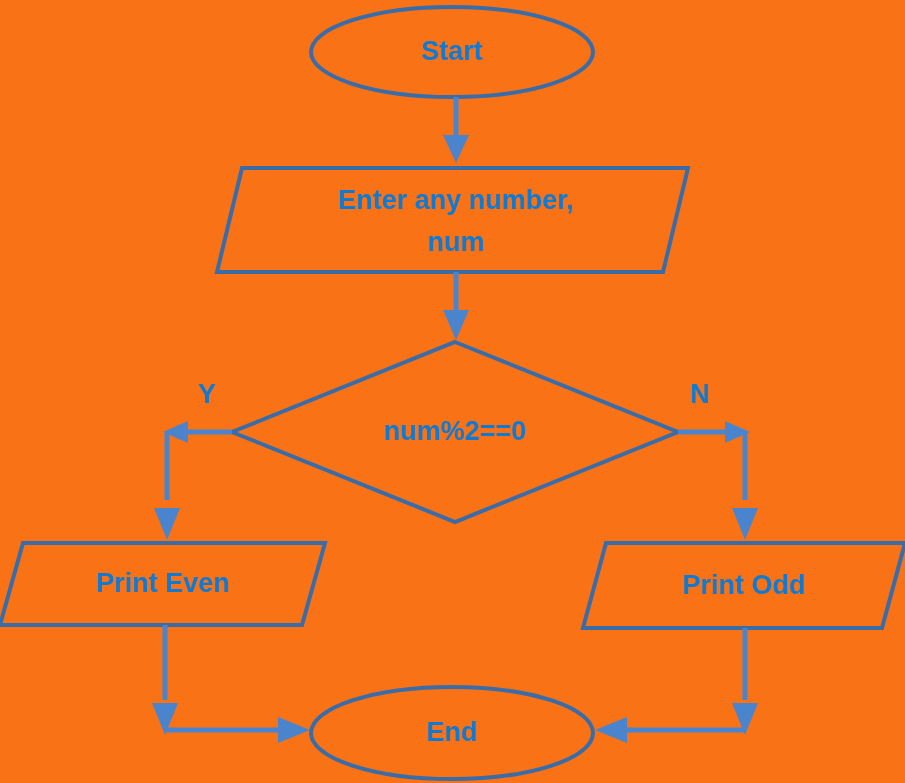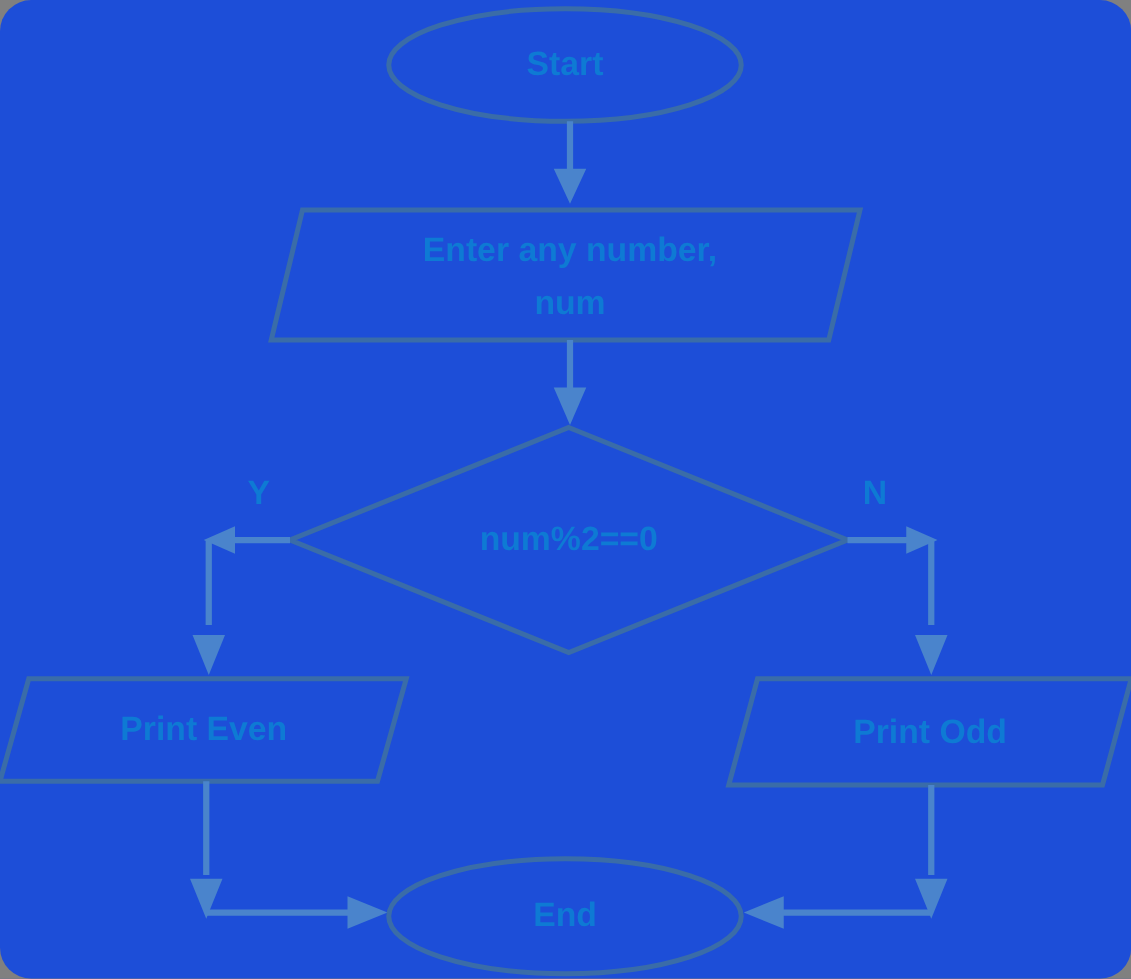--- a/index.html
+++ b/index.html
@@ -10,22 +10,21 @@
   body {
     width: 905px;
     height: 783px;
     overflow: hidden;
     font-family: "Liberation Sans", sans-serif;
   }
   #flowchart-root {
     position: relative;
     width: 905px;
     height: 783px;
-    background: #1d4ed8;
-    border-radius: 25px;
+    background: #f97316;
   }
   svg#flowchart-svg {
     display: block;
     width: 905px;
     height: 783px;
   }
   .node-shape {
     fill: none;
     stroke: #3a6ca8;
     stroke-width: 4;

